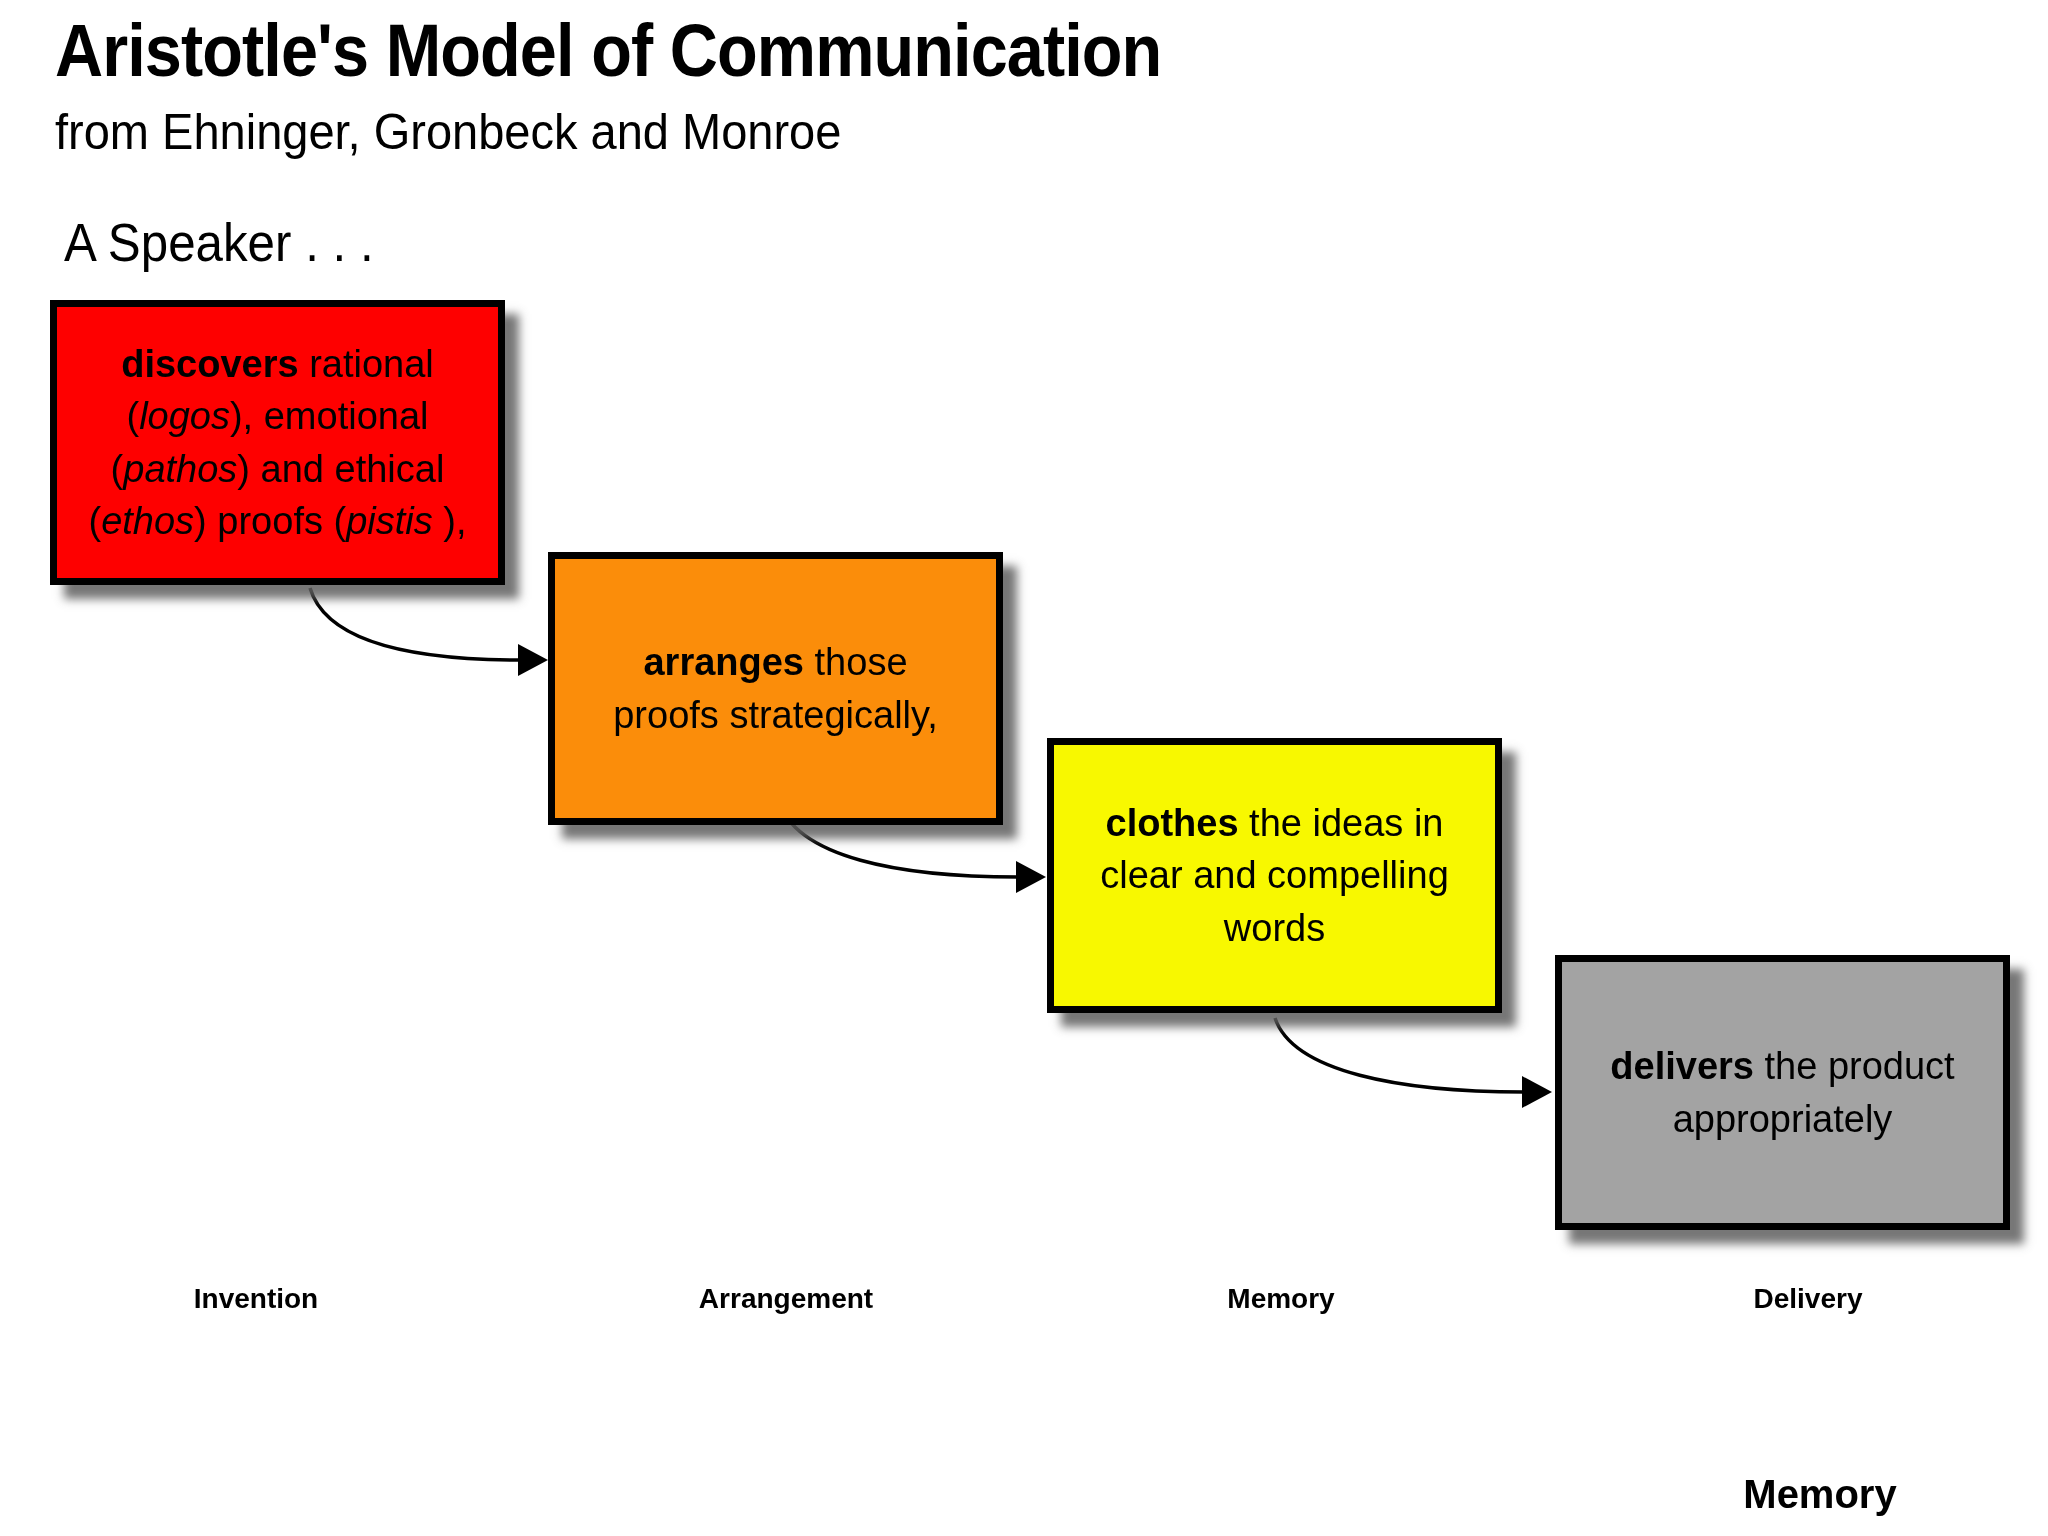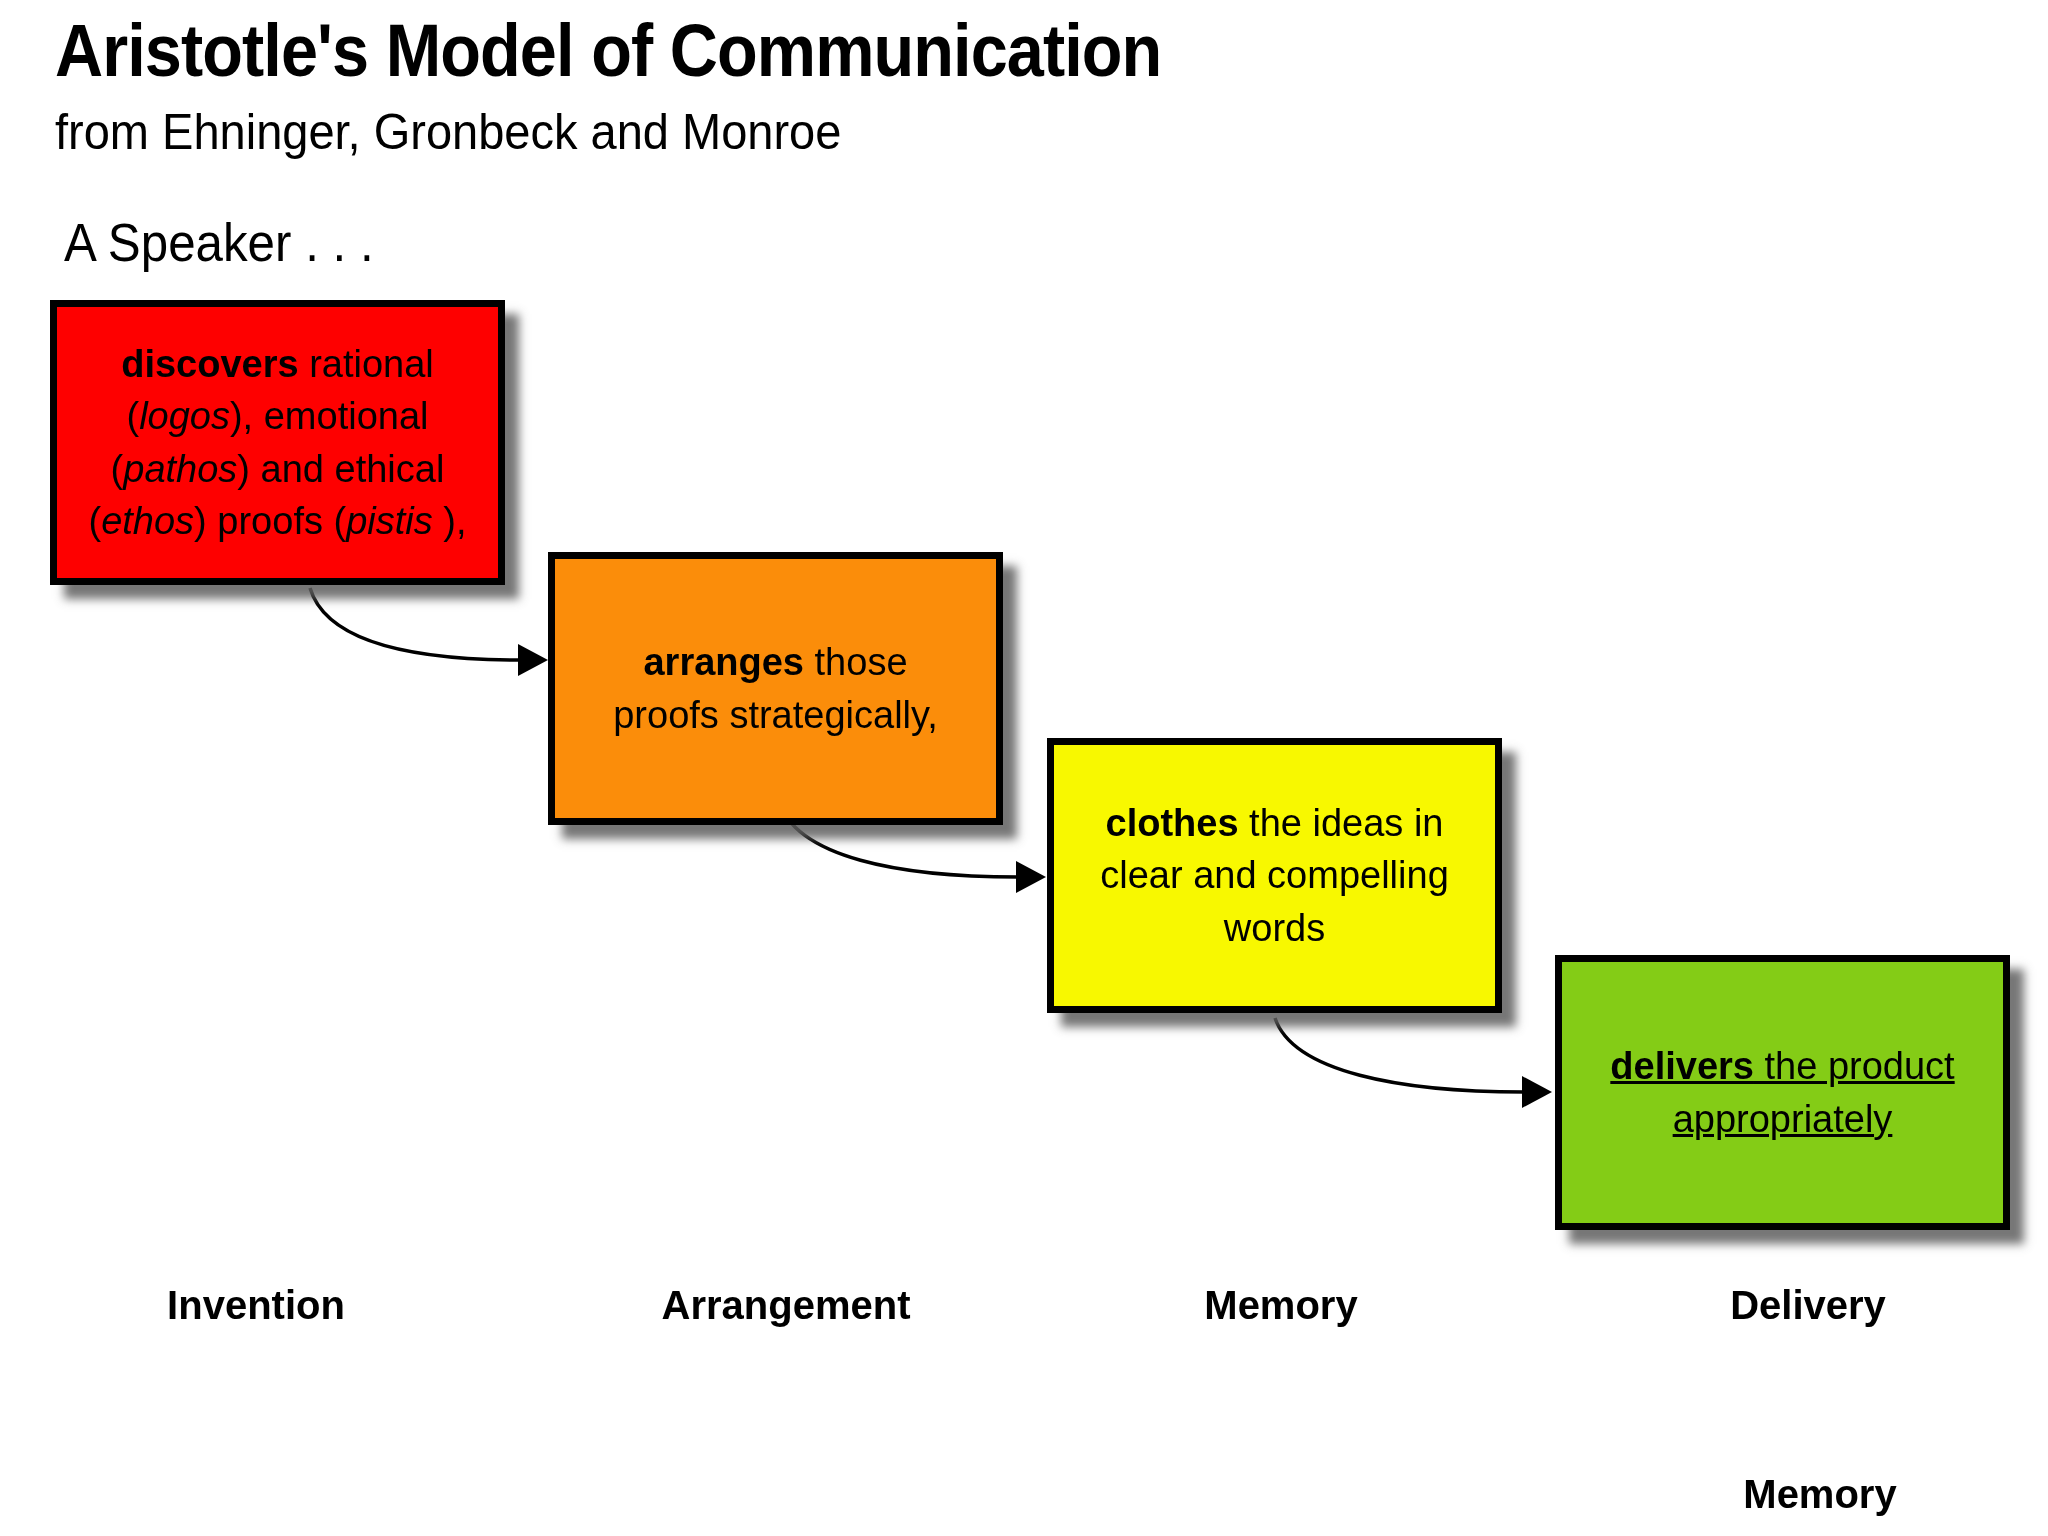--- a/index.html
+++ b/index.html
@@ -54,21 +54,21 @@
     padding: 4px 16px;
   }
   #box-invention   { left:   50px; top: 300px; width: 455px; height: 285px; }
   #box-arrangement { left:  548px; top: 552px; width: 455px; height: 273px; }
   #box-style       { left: 1047px; top: 738px; width: 455px; height: 275px; }
   #box-delivery    { left: 1555px; top: 955px; width: 455px; height: 275px; }
   .canon-label {
     position: absolute;
     top: 1283px;
     transform: translateX(-50%);
-    font-size: 40px;
+    font-size: 28px;
     font-weight: bold;
     white-space: nowrap;
   }
   #label-invention   { left:  256px; }
   #label-arrangement { left:  786px; }
   #label-style       { left: 1281px; }
   #label-delivery    { left: 1808px; }
   .memory-label {
     position: absolute;
     top: 1472px;
@@ -116,21 +116,21 @@
     </div>
 
   <div id="box-arrangement" class="stage-box" style="background-color: rgb(251, 141, 10);">
       <div><span style="font-weight: bold;">arranges</span><span> those</span><br><span>proofs strategically,</span></div>
     </div>
 
   <div id="box-style" class="stage-box" style="background-color: rgb(248, 248, 0);">
       <div><span style="font-weight: bold;">clothes</span><span> the ideas in</span><br><span>clear and compelling</span><br><span>words</span></div>
     </div>
 
-  <div id="box-delivery" class="stage-box" style="background-color: #84cc16; text-decoration: underline;">
+  <div id="box-delivery" class="stage-box" style="background-color: #a3a3a3;">
       <div><span style="font-weight: bold;">delivers</span><span> the product</span><br><span>appropriately</span></div>
     </div>
 
   <div id="label-invention" class="canon-label">Invention</div>
 
   <div id="label-arrangement" class="canon-label">Arrangement</div>
 
   <div id="label-style" class="canon-label">Memory</div>
 
   <div id="label-delivery" class="canon-label">Delivery</div>

